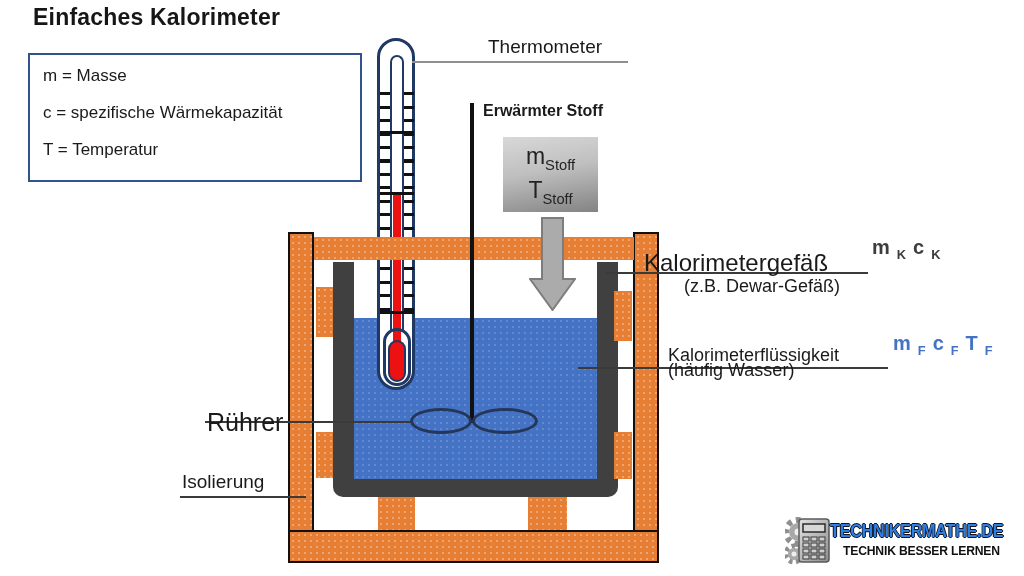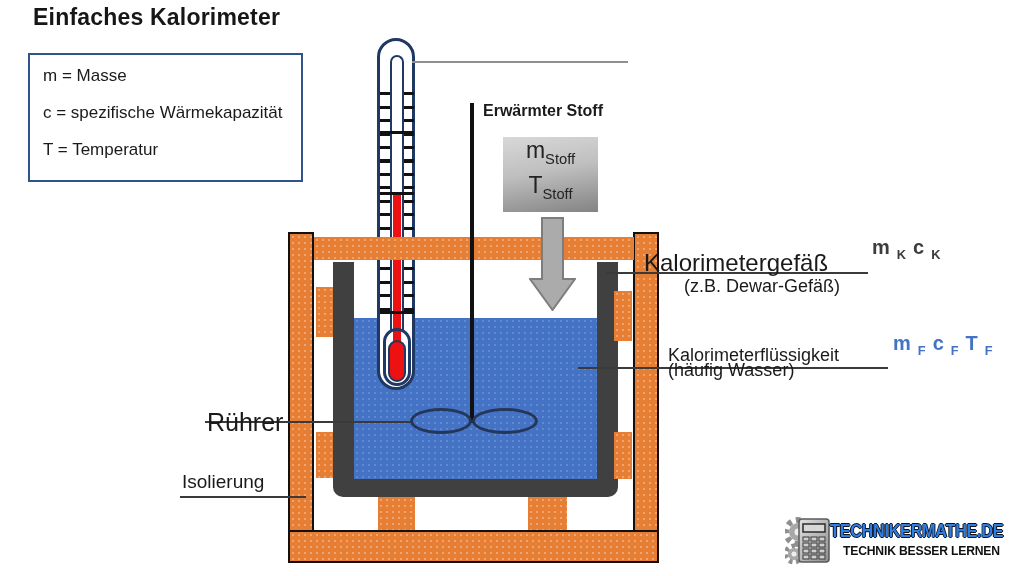--- a/index.html
+++ b/index.html
@@ -12,21 +12,21 @@
   .orange{background-color:#e67e33;
     background-image:radial-gradient(rgba(255,255,255,.30) 1px, rgba(255,255,255,0) 1.3px);
     background-size:6px 6px;}
   .outlined{border:2px solid #111;}
   .watertex{background-color:#4472c4;
     background-image:radial-gradient(rgba(255,255,255,.16) 1px, rgba(255,255,255,0) 1.3px);
     background-size:6px 6px;}
 
   
   .title{left:33px;top:4px;font-size:23px;font-weight:bold;letter-spacing:.2px;color:#161616;}
-  .legend{left:28px;top:53px;width:275px;height:129px;border:2px solid #31538b;
+  .legend{left:28px;top:53px;width:334px;height:129px;border:2px solid #31538b;
           background:#fff;padding:11px 10px 0 13px;}
   .legend div{font-size:17px;margin-bottom:17px;white-space:nowrap;}
 
   
   .lbl{white-space:nowrap;z-index:10;}
   .leader{z-index:9;height:0;}
   .thin{border-top:2px solid #3a3a3a;}
   .grayline{border-top:2px solid #8f8f8f;}
 
   
@@ -46,21 +46,21 @@
   .bulb{left:388px;top:340px;width:18px;height:42px;background:#ee1111;
         border:2px solid #203864;border-radius:9px;}
 
   
   .rod{left:470px;top:103px;width:4px;height:320px;background:#111;}
   .ell{border:3px solid #24365a;border-radius:50%;background:transparent;}
 
   
   .stoffbox{left:503px;top:137px;width:95px;height:75px;z-index:8;
     background:linear-gradient(170deg,#d8d8d8 0%,#bfbfbf 45%,#838383 100%);
-    display:flex;flex-direction:column;align-items:center;justify-content:flex-start;
+    display:flex;flex-direction:column;align-items:center;justify-content:flex-end;
     font-size:23px;color:#232323;line-height:26px;}
   sub{font-size:.64em;}
 
   
   .frm{font-weight:bold;font-size:20px;white-space:nowrap;}
   .frm span{margin-right:7px;}
   .frm-dark{color:#3d3d3d;}
   .frm-blue{color:#4472c4;}
 
   
@@ -124,20 +124,21 @@
     <div><span>m</span><sub>Stoff</sub></div>
     <div><span>T</span><sub>Stoff</sub></div>
   </div>
 
   <div class="abs leader grayline" style="left:412px;top:61px;width:216px;"></div>
   <div class="abs leader thin" style="left:606px;top:272px;width:262px;"></div>
   <div class="abs leader thin" style="left:578px;top:367px;width:310px;"></div>
   <div class="abs leader thin" style="left:205px;top:421px;width:206px;"></div>
   <div class="abs leader thin" style="left:180px;top:496px;width:126px;"></div>
 
+  <div class="abs lbl" style="left:488px;top:36px;font-size:19px;">Thermometer</div>
   <div class="abs lbl" style="left:483px;top:102px;font-size:16px;font-weight:bold;">Erwärmter Stoff</div>
 
   <div class="abs lbl" style="left:644px;top:249px;font-size:24px;">Kalorimetergefäß</div>
   <div class="abs lbl" style="left:684px;top:276px;font-size:18px;">(z.B. Dewar-Gefäß)</div>
   <div class="abs lbl frm frm-dark" style="left:872px;top:236px;">
     <span><span>m</span><sub>K</sub></span><span><span>c</span><sub>K</sub></span>
   </div>
 
   <div class="abs lbl" style="left:668px;top:345px;font-size:18px;">Kalorimeterflüssigkeit</div>
   <div class="abs lbl" style="left:668px;top:360px;font-size:18px;">(häufig Wasser)</div>

